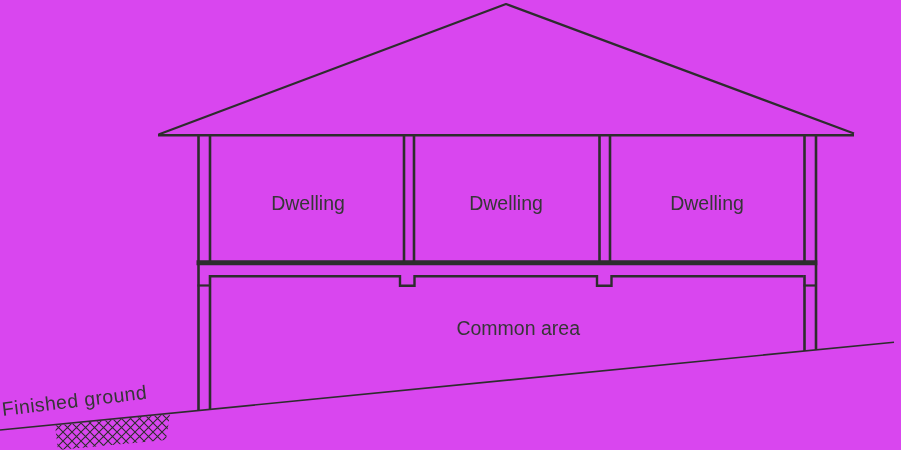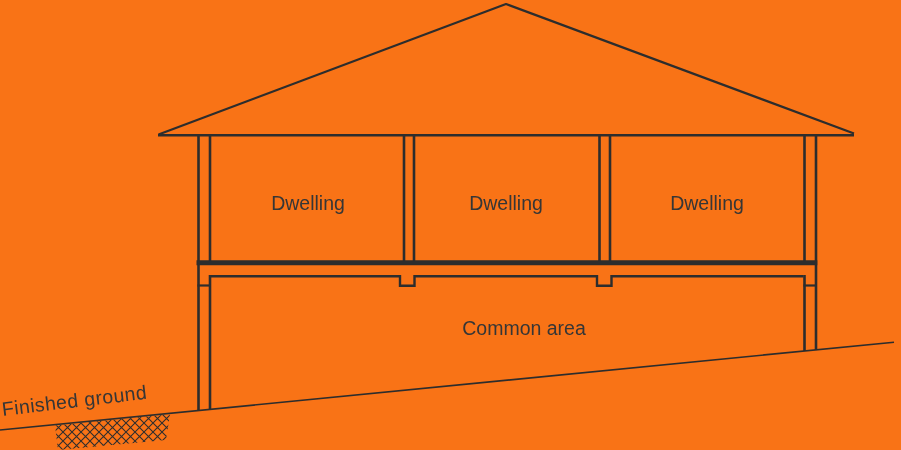--- a/index.html
+++ b/index.html
@@ -5,21 +5,21 @@
   html, body {
     margin: 0;
     padding: 0;
     background: #ffffff;
     font-family: "Liberation Sans", sans-serif;
   }
   #stage {
     position: relative;
     width: 901px;
     height: 450px;
-    background: #f97316;
+    background: #d946ef;
     overflow: hidden;
   }
   #linework {
     position: absolute;
     left: 0;
     top: 0;
   }
   .ln {
     stroke: #2d2d2d;
     fill: none;
@@ -85,17 +85,17 @@
 
     <polygon points="55,425.5 170,414.2 166,440 58,450" fill="url(#earthHatch)" stroke="none"></polygon>
   </svg>
 
   <div class="label room-label" style="left:238px; top:192px;">Dwelling</div>
 
   <div class="label room-label" style="left:436px; top:192px;">Dwelling</div>
 
   <div class="label room-label" style="left:637px; top:192px;">Dwelling</div>
 
-  <div class="label" style="left:444px; top:317px; width:160px;">Common area</div>
+  <div class="label" style="left:420px; top:317px; width:160px;text-align:right;">Common area</div>
 
   <div class="label ground-label" style="left:2px; top:398px;">Finished ground</div>
 
 </div>
 
 </body></html>

